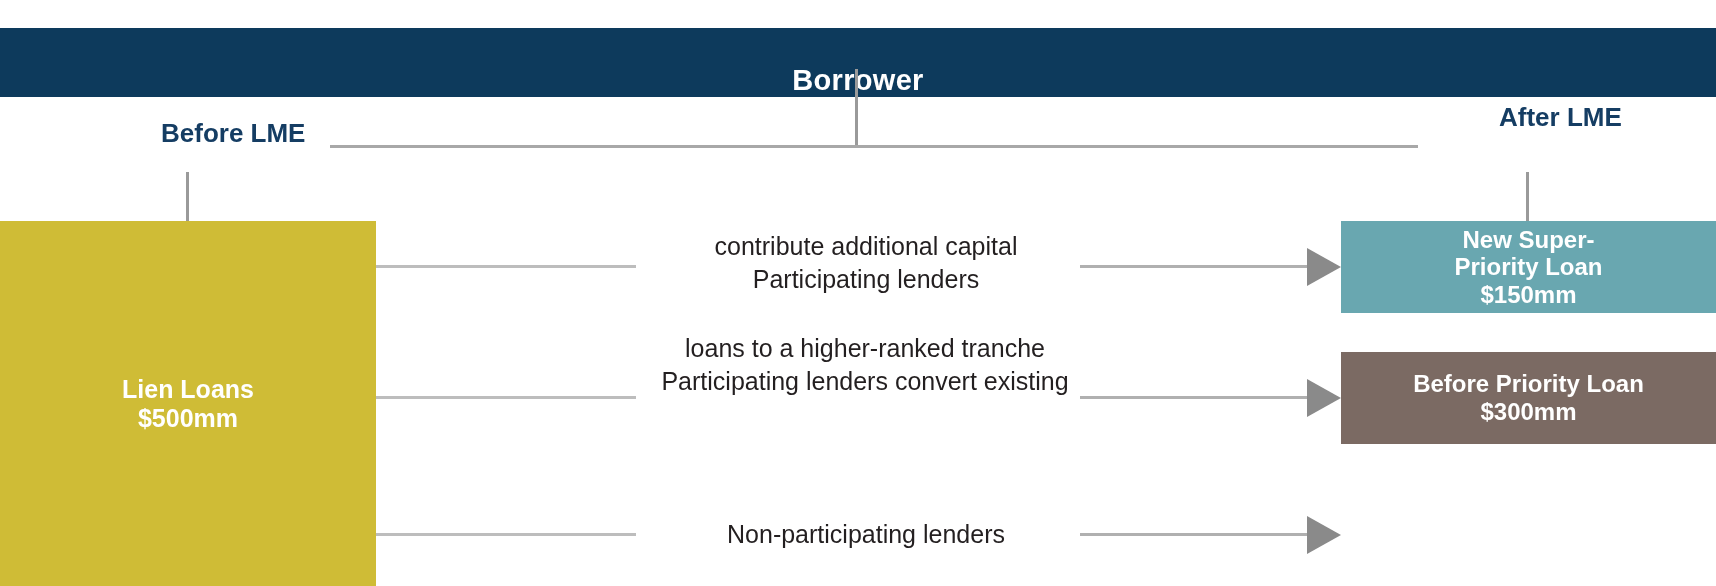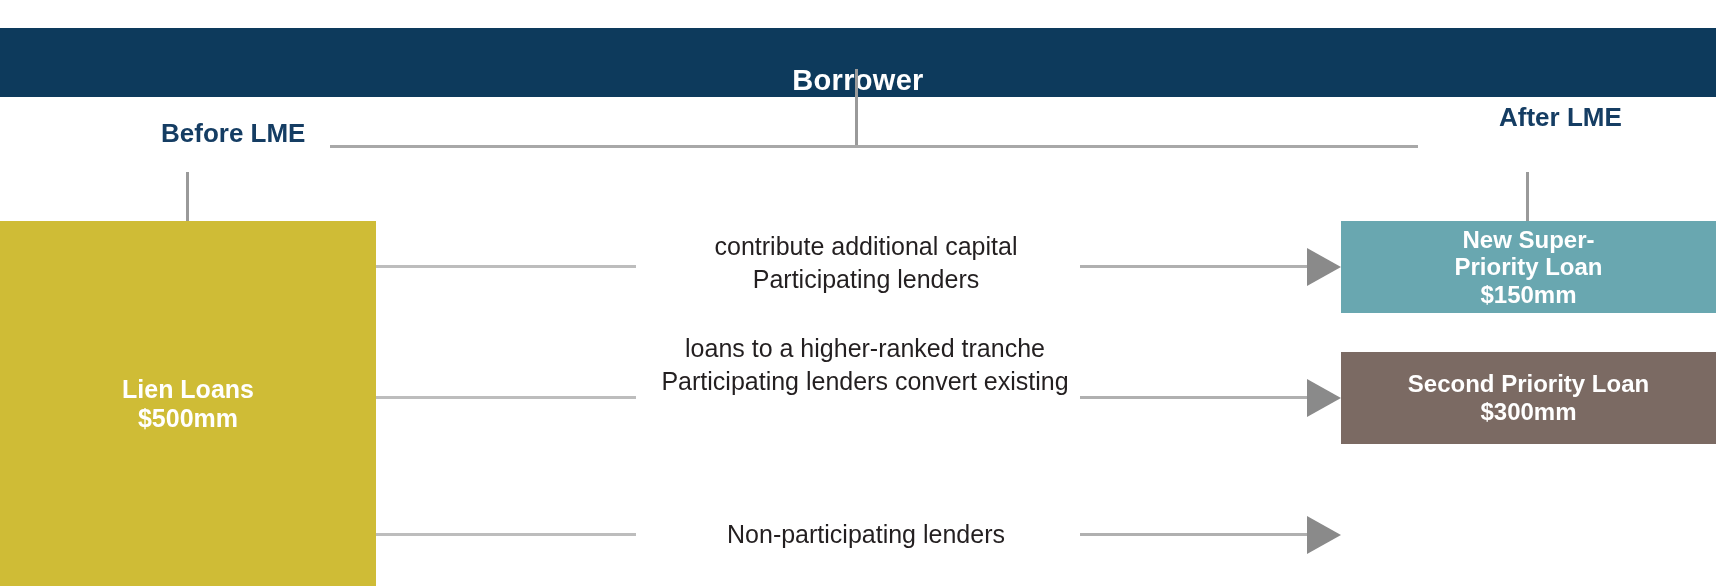--- a/index.html
+++ b/index.html
@@ -176,21 +176,21 @@
   </div>
 
   <div class="thinline" style="left:376px; top:396px; width:260px;"></div>
   <div class="caption" style="left:600px; top:332px; width:530px;">
     <span>loans to a higher-ranked tranche</span>
     <span>Participating lenders convert existing</span>
   </div>
   <div class="arrow-shaft" style="left:1080px; top:396px; width:235px;"></div>
   <div class="arrow-head" style="left:1307px; top:379px;"></div>
   <div class="box box-second">
-    <span>Second Priority Loan</span>
+    <span>Before Priority Loan</span>
     <span>$300mm</span>
   </div>
 
   <div class="thinline" style="left:376px; top:533px; width:260px;"></div>
   <div class="caption" style="left:672px; top:518px; width:388px;">
     <span>Non-participating lenders</span>
   </div>
   <div class="arrow-shaft" style="left:1080px; top:533px; width:235px;"></div>
   <div class="arrow-head" style="left:1307px; top:516px;"></div>
 

